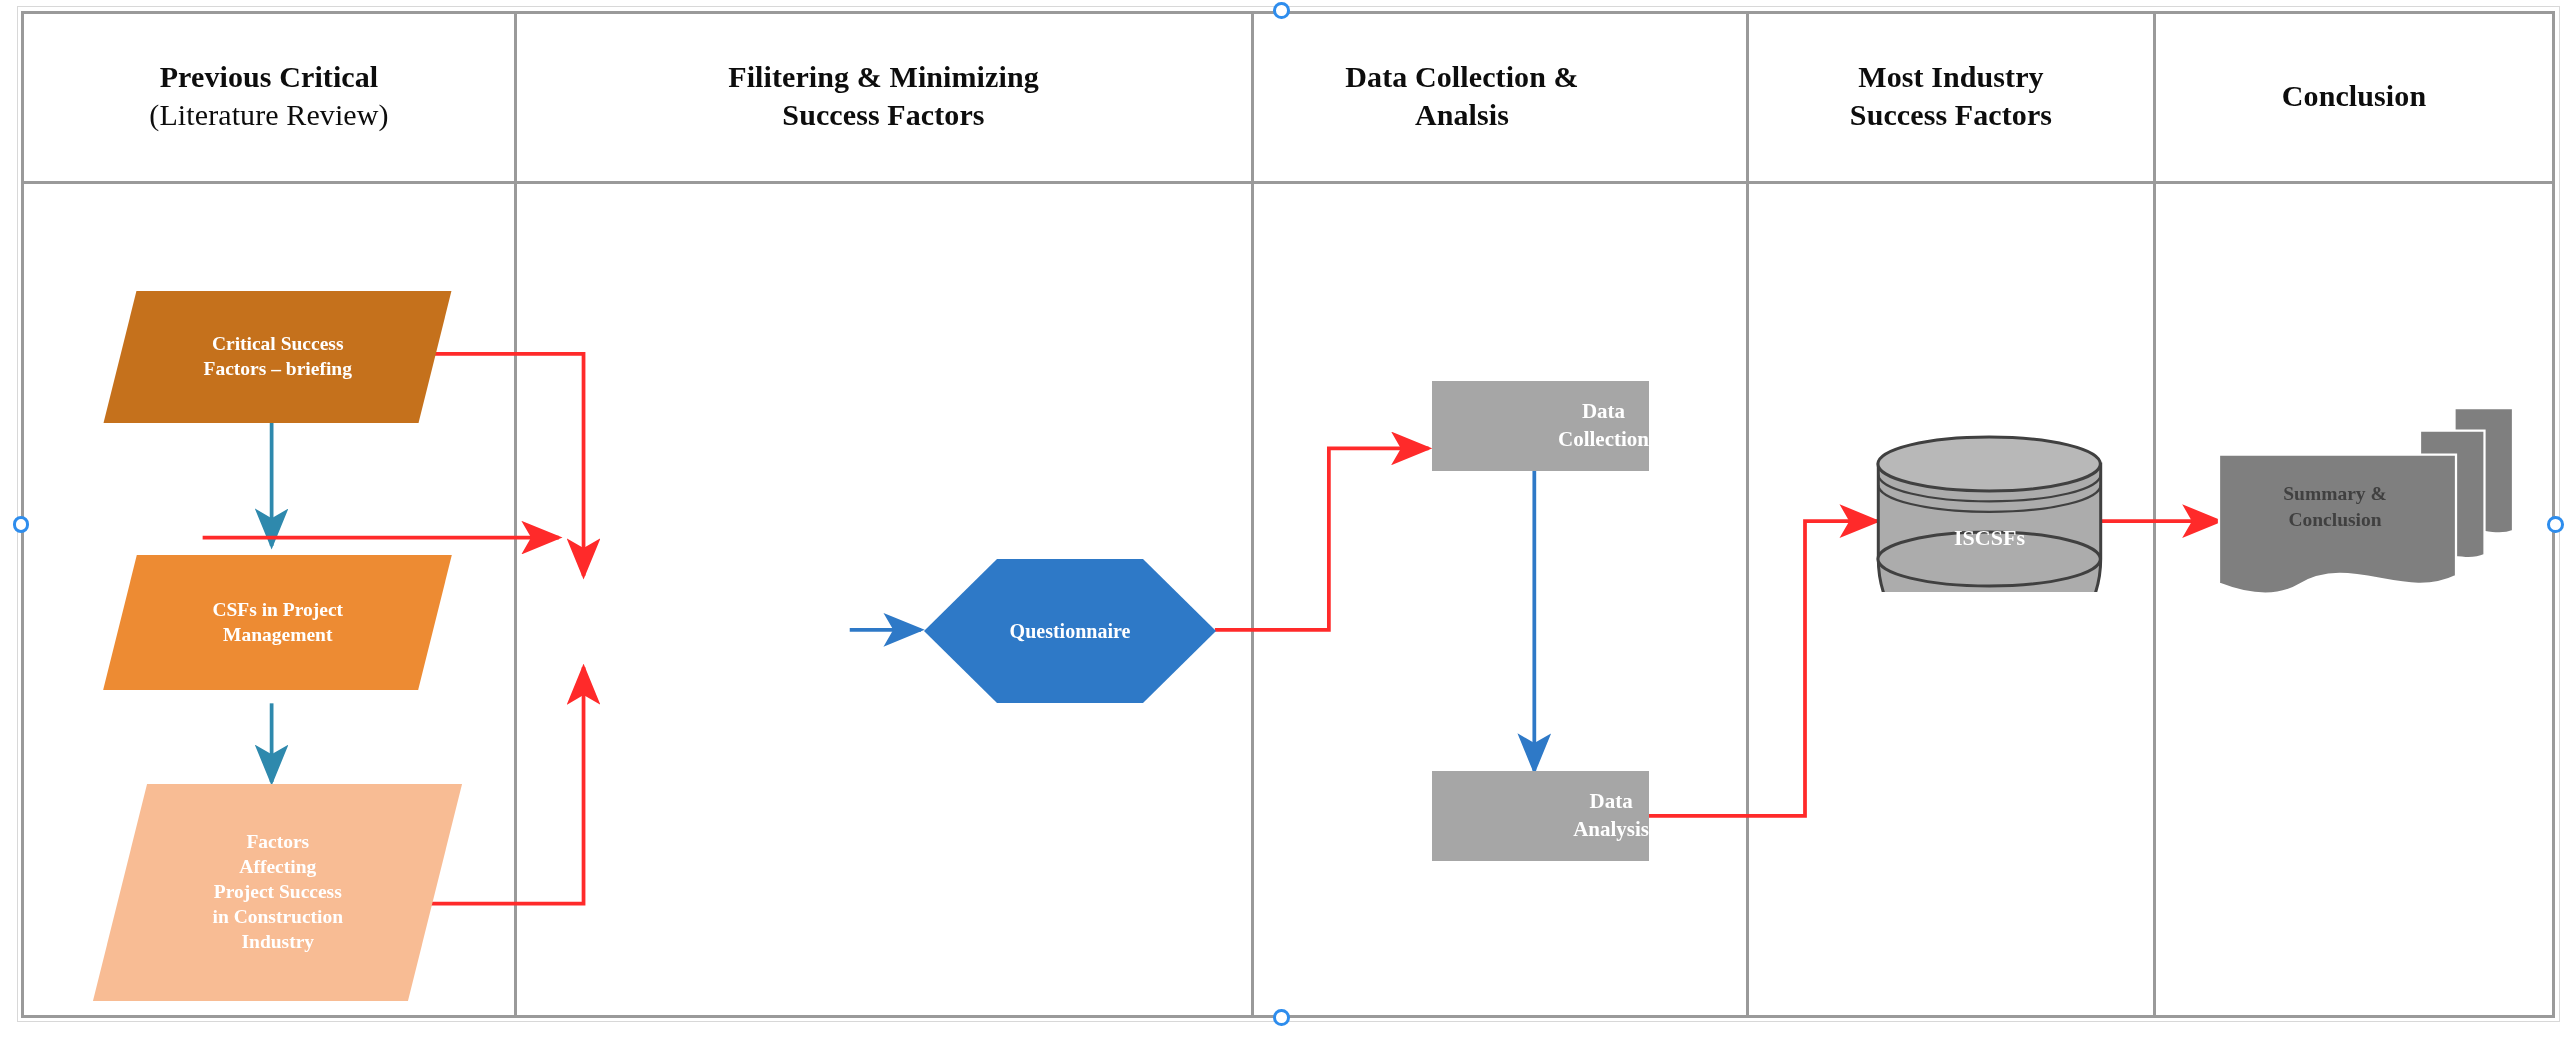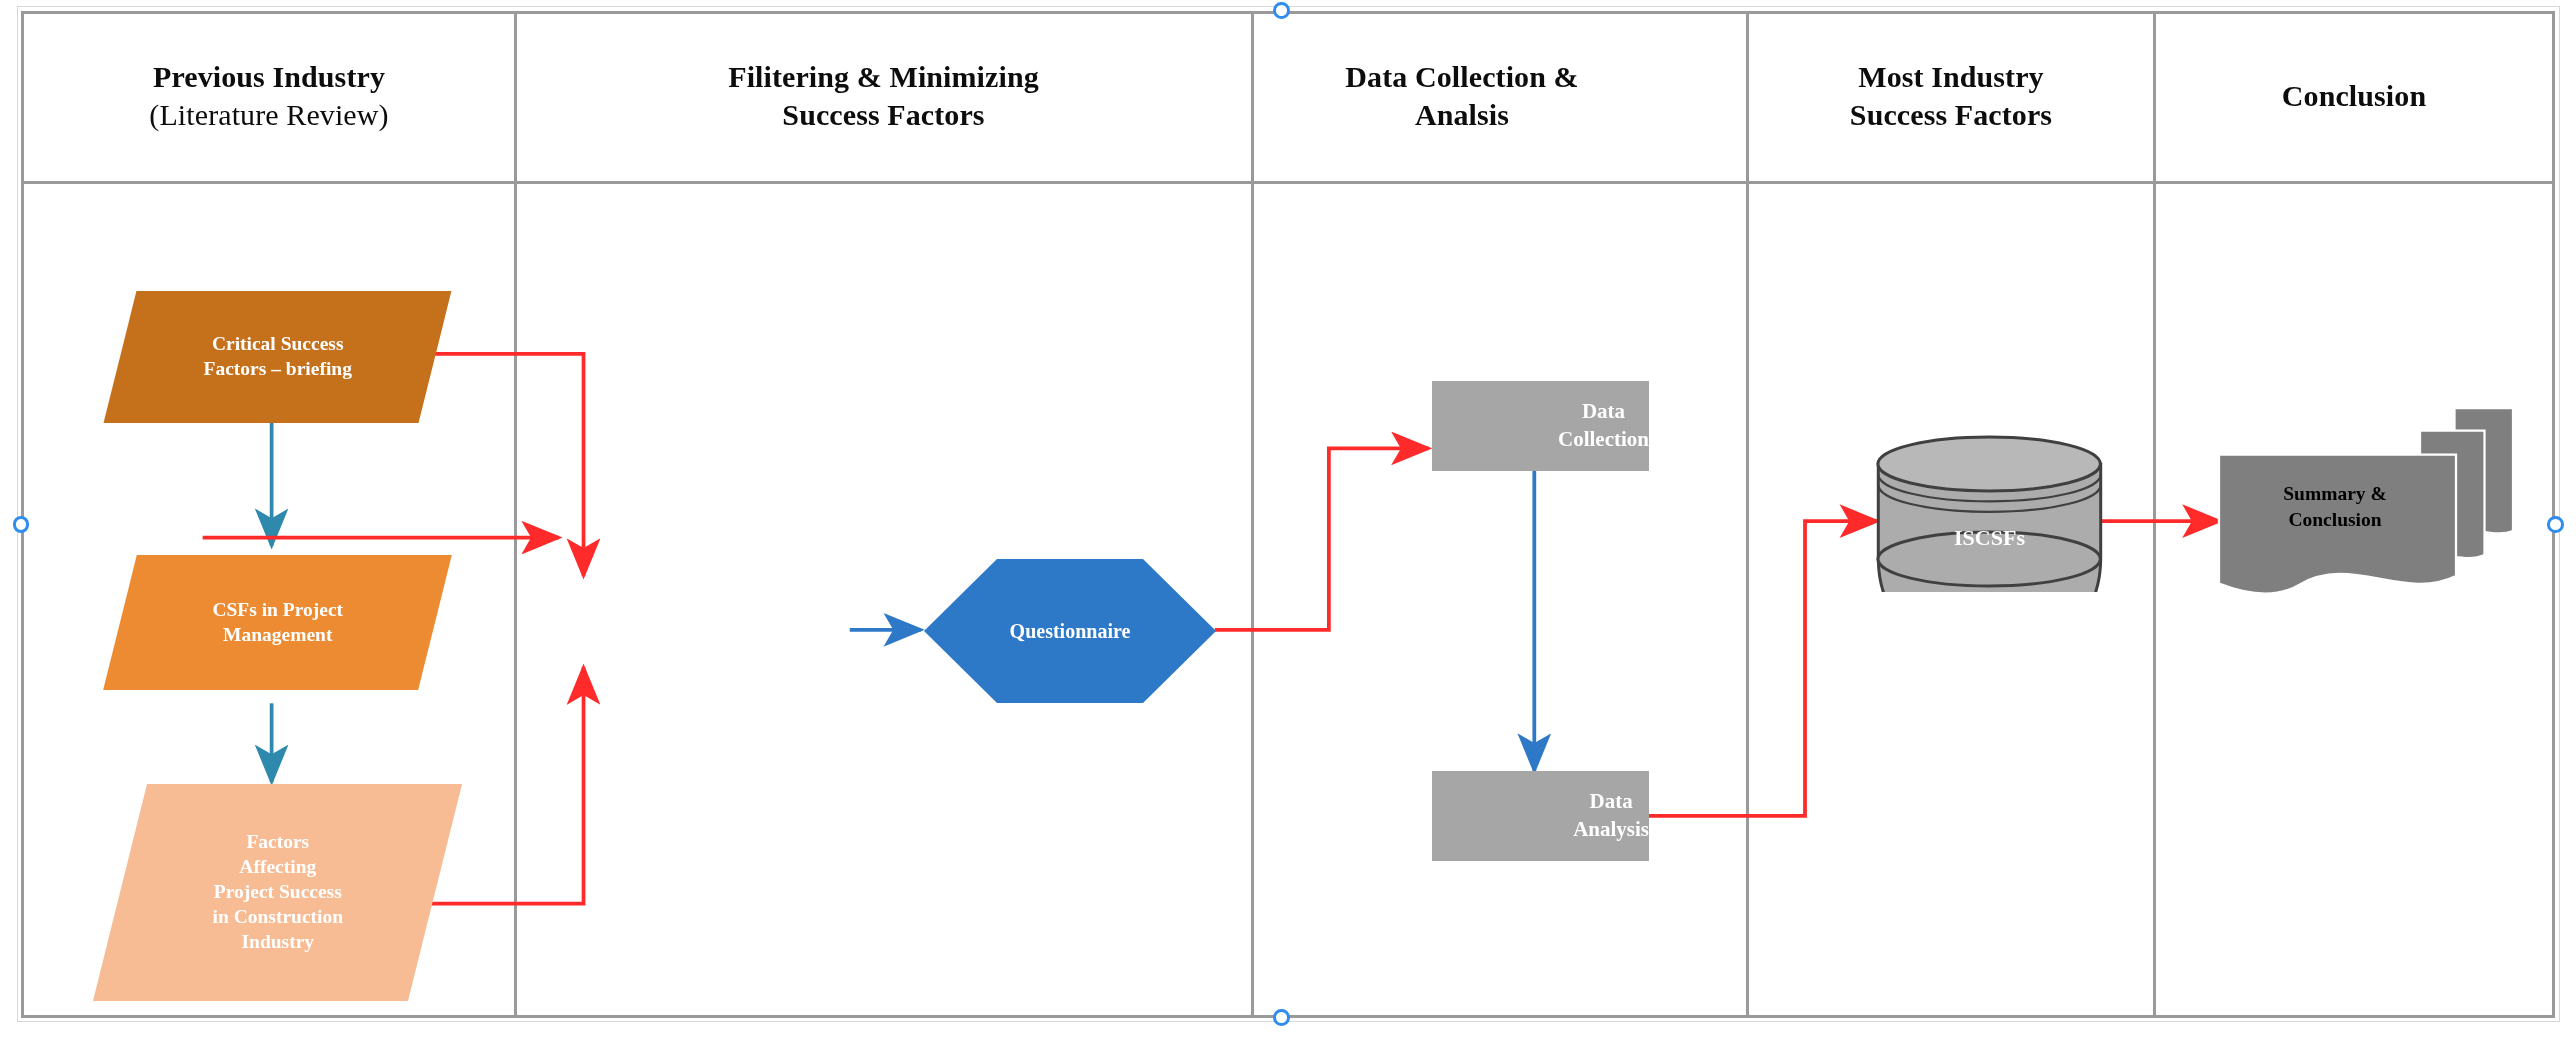--- a/index.html
+++ b/index.html
@@ -40,21 +40,21 @@
         justify-content:flex-end;text-align:center;color:#ffffff;font-weight:bold;
         font-size:21px;line-height:1.32;}
 
   
   .cyl{position:absolute;}
   .cyl-label{position:absolute;width:100%;text-align:center;color:#ffffff;
              font-weight:bold;font-size:22px;}
 
   
   .docs{position:absolute;}
-  .docs-label{position:absolute;text-align:center;color:#000000;font-weight:bold;
+  .docs-label{position:absolute;text-align:center;color:#404040;font-weight:bold;
               font-size:19.5px;line-height:1.32;}
 
   
   .wires{position:absolute;left:0;top:0;width:2576px;height:1049px;pointer-events:none;}
 
   
   .handle{position:absolute;width:16.5px;height:16.5px;border-radius:50%;
           border:3px solid #2e8ded;background:#ffffff;box-sizing:border-box;}
 </style>
 </head>
@@ -65,21 +65,21 @@
   <div class="frame-outer"></div>
   <div class="frame"></div>
 
   <div class="vdiv" style="left:514px"></div>
   <div class="vdiv" style="left:1251px"></div>
   <div class="vdiv" style="left:1746px"></div>
   <div class="vdiv" style="left:2153px"></div>
   <div class="hrule"></div>
 
   <div class="hcell" style="left:24px;width:490px">
-    <span><span>Previous Industry</span><br>
+    <span><span>Previous Critical</span><br>
           <span style="font-weight:normal">(Literature Review)</span></span>
   </div>
   <div class="hcell" style="left:517px;width:733px">
     <span><span>Filitering &amp; Minimizing</span><br>
           <span>Success Factors</span></span>
   </div>
   <div class="hcell" style="left:1254px;width:416px">
     <span><span>Data Collection &amp;</span><br>
           <span>Analsis</span></span>
   </div>

